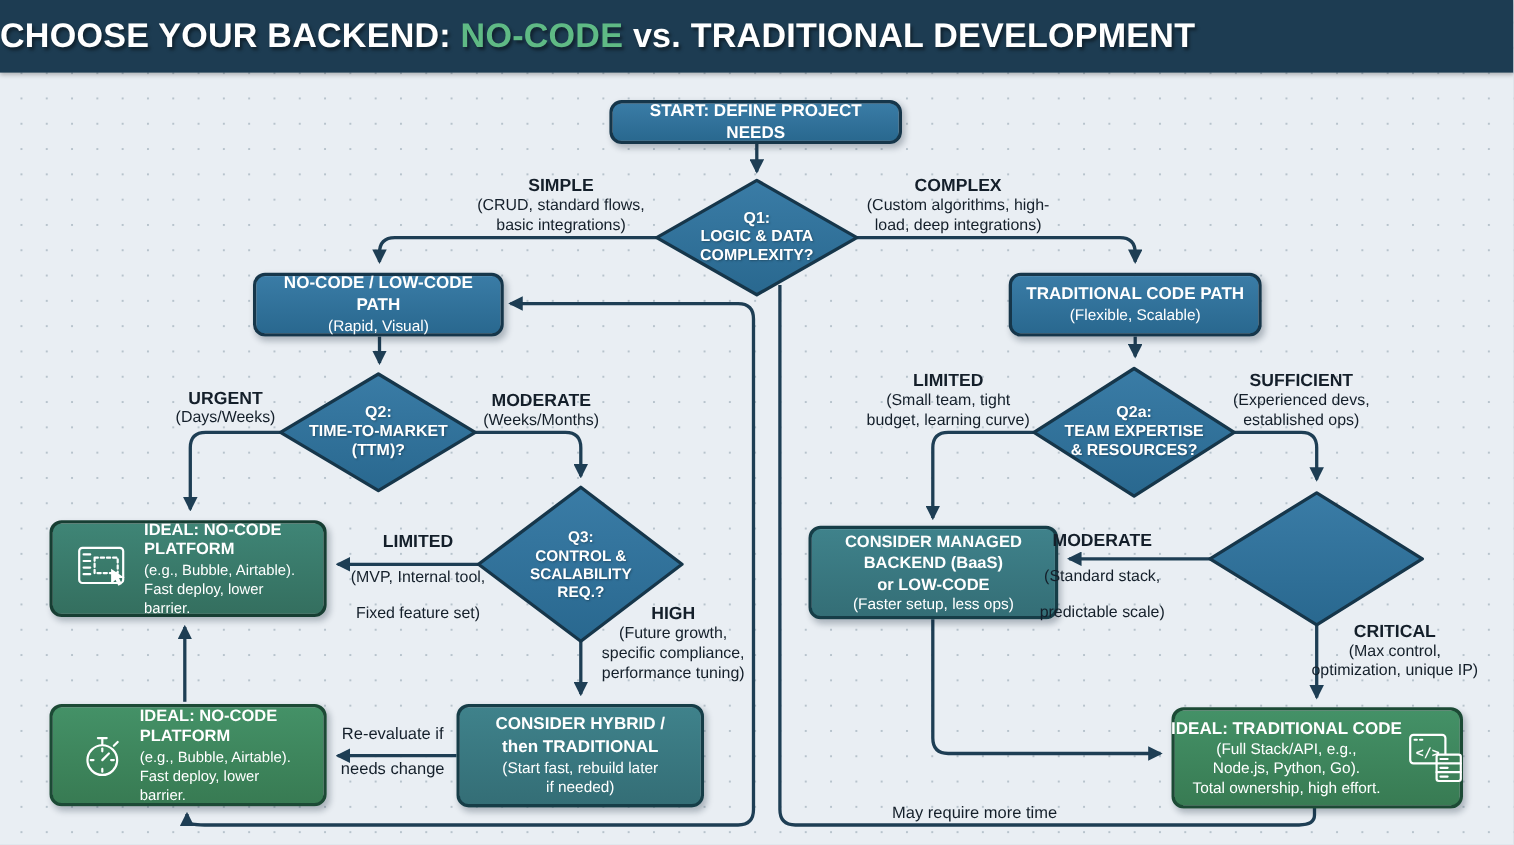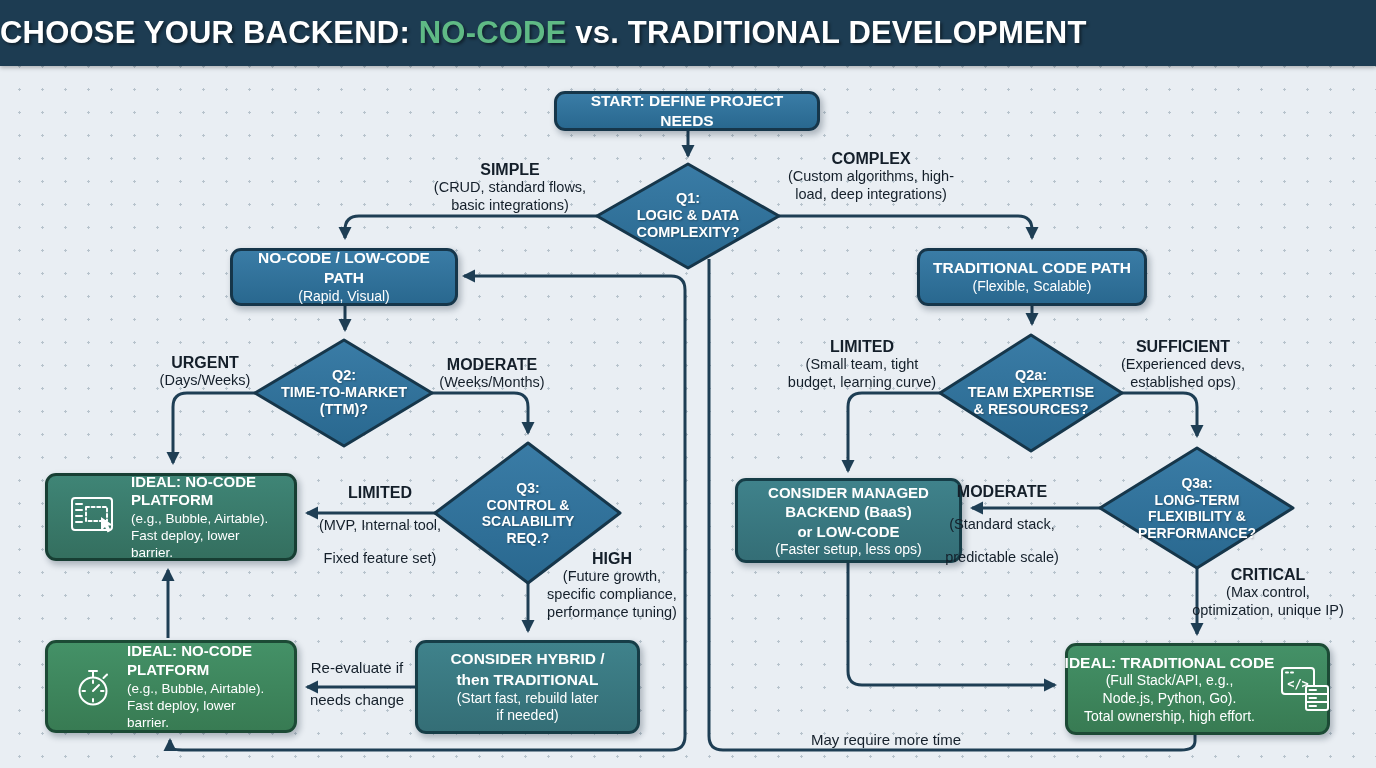--- a/index.html
+++ b/index.html
@@ -100,26 +100,20 @@
     <div>Q3:</div>
       <div>CONTROL &amp;</div>
       <div>SCALABILITY</div>
       <div>REQ.?</div>
   </div>
   <div class="dia-label" style="left:1031px;top:393px;">
     <div>Q2a:</div>
       <div>TEAM EXPERTISE</div>
       <div>&amp; RESOURCES?</div>
   </div>
-  <div class="dia-label" style="left:1197px;top:508px;font-size:14px;">
-    <div>Q3a:</div>
-      <div>LONG-TERM</div>
-      <div>FLEXIBILITY &amp;</div>
-      <div>PERFORMANCE?</div>
-  </div>
 
   <div class="box blue" style="left:554px;top:91px;width:266px;height:38px;">
     <div class="title">START: DEFINE PROJECT NEEDS</div>
   </div>
 
   <div class="box blue" style="left:230px;top:248px;width:228px;height:58px;">
     <div class="title">NO-CODE / LOW-CODE PATH</div>
     <div class="sub">(Rapid, Visual)</div>
   </div>
 
@@ -205,21 +199,21 @@
         <line x1="29.5" y1="40" x2="36" y2="40"></line>
       </svg>
     </span>
   </div>
 
   <div class="elabel" style="left:510px;top:161px;">
     <div class="kw">SIMPLE</div>
     <div class="dt">(CRUD, standard flows,</div>
     <div class="dt">basic integrations)</div>
   </div>
-  <div class="elabel" style="left:871px;top:150px;">
+  <div class="elabel" style="left:871px;top:161px;">
     <div class="kw">COMPLEX</div>
     <div class="dt">(Custom algorithms, high-</div>
     <div class="dt">load, deep integrations)</div>
   </div>
   <div class="elabel" style="left:205px;top:354px;">
     <div class="kw">URGENT</div>
     <div class="dt">(Days/Weeks)</div>
   </div>
   <div class="elabel" style="left:492px;top:356px;">
     <div class="kw">MODERATE</div>

